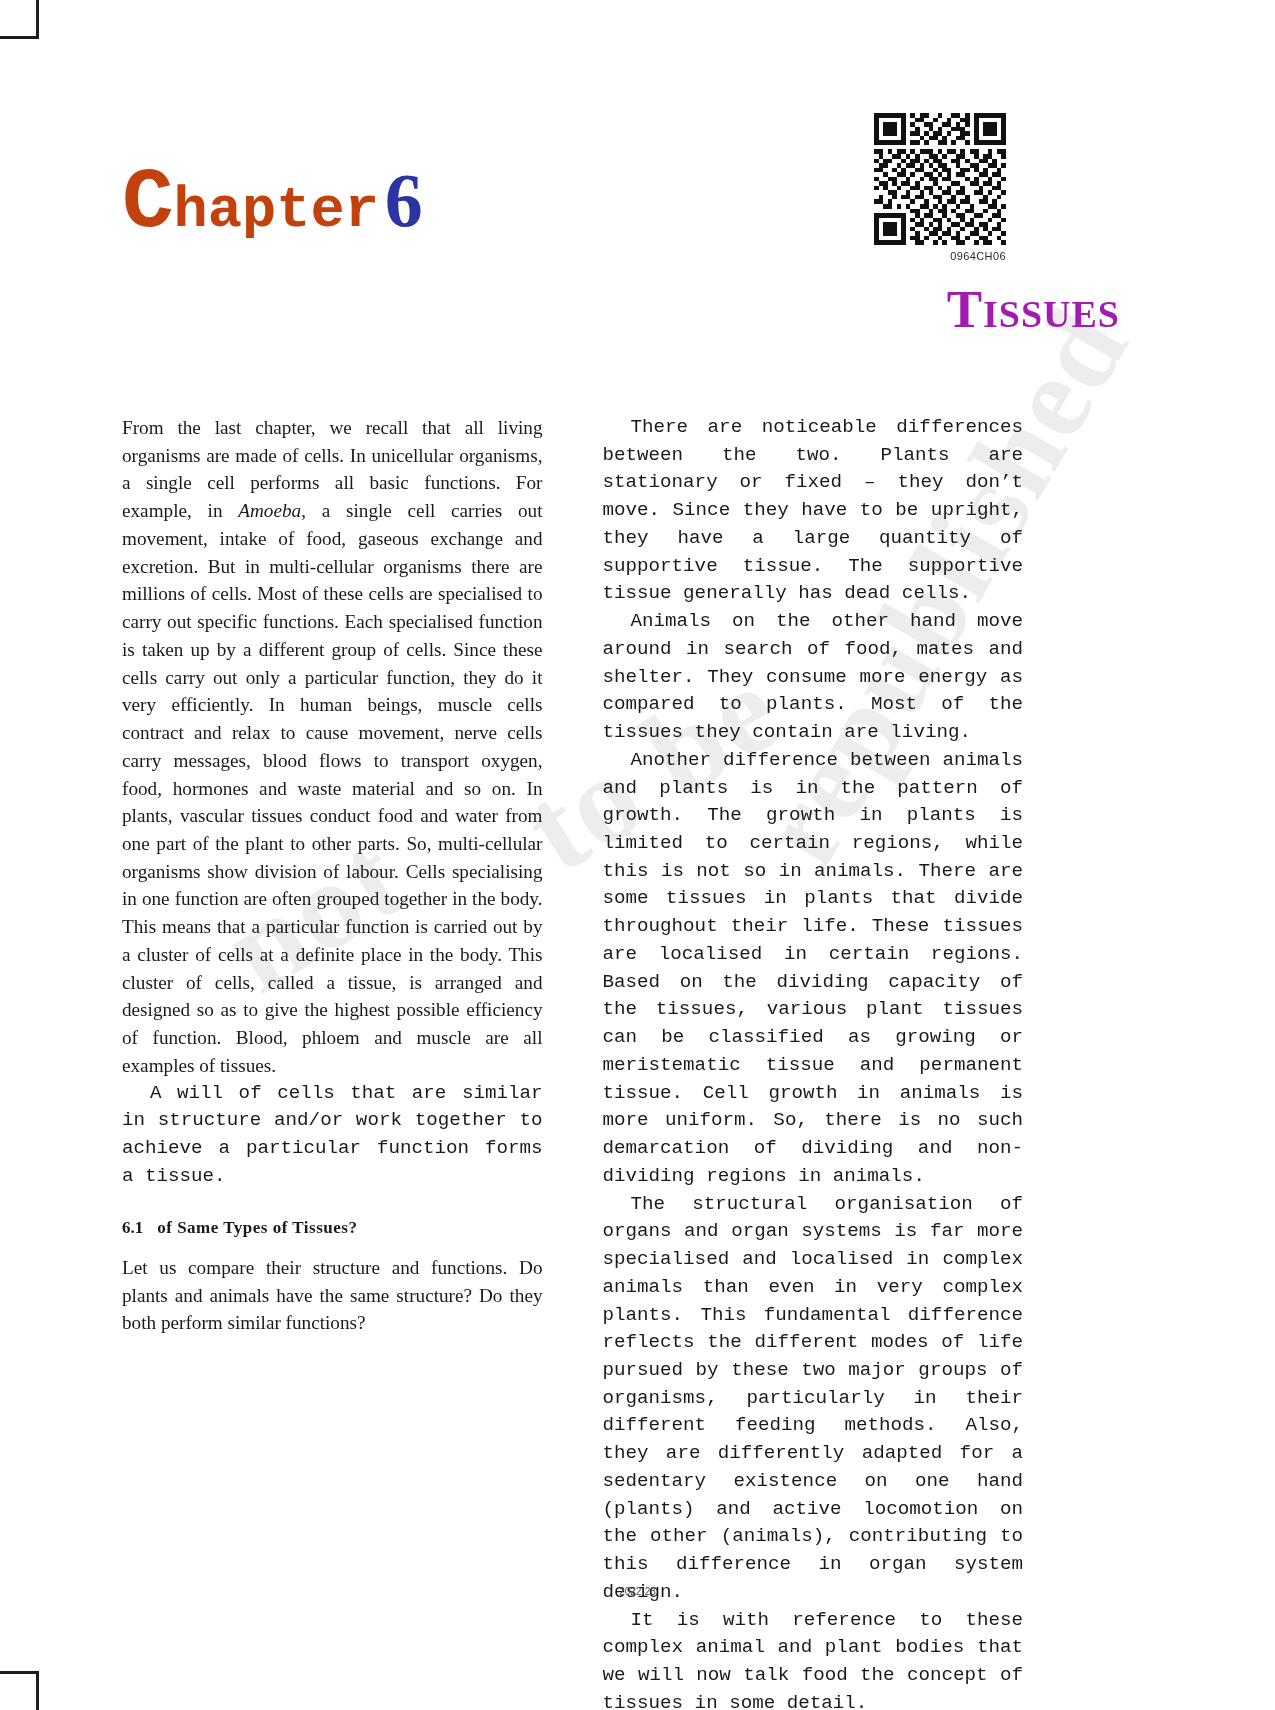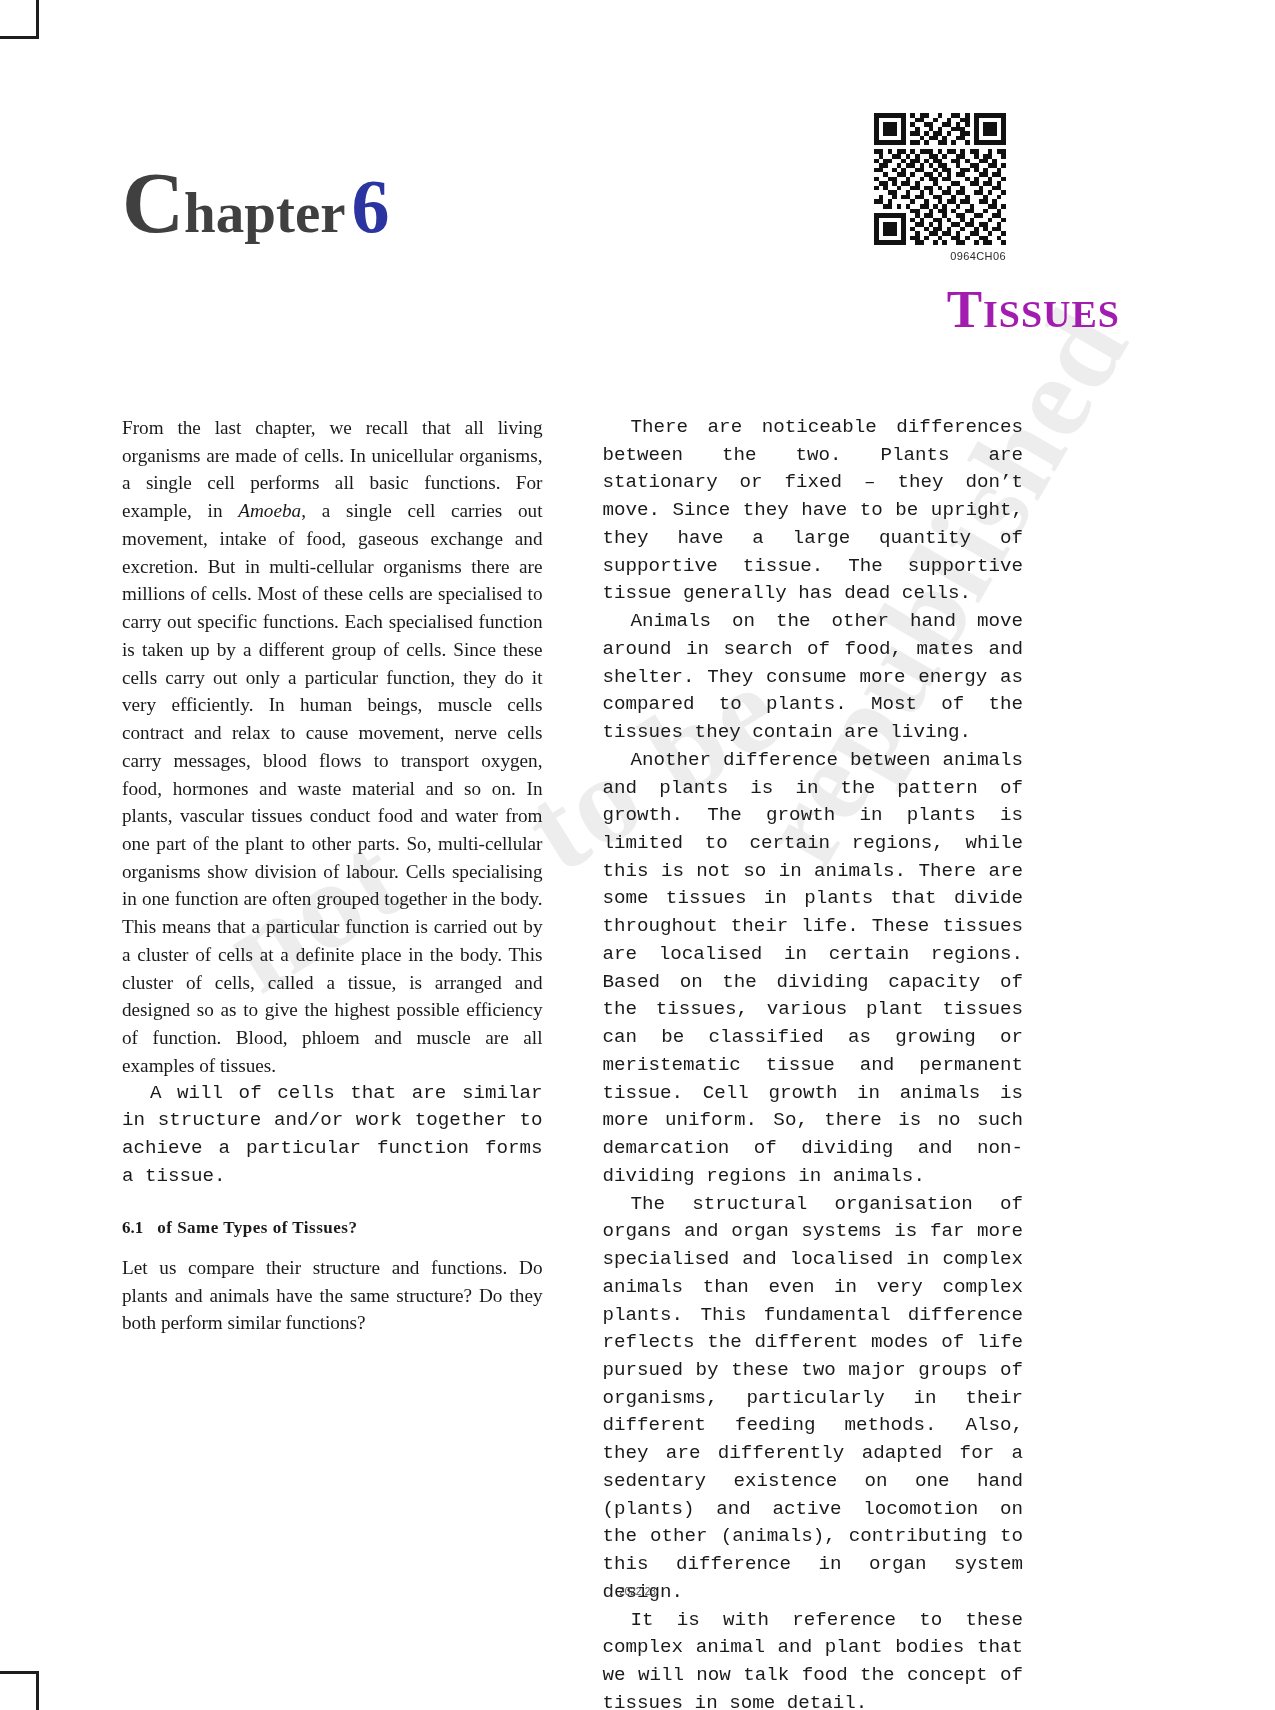--- a/index.html
+++ b/index.html
@@ -68,23 +68,23 @@
 
   
   .chapter-head {
     position: absolute;
     left: 122px;
     top: 160px;
     z-index: 2;
     white-space: nowrap;
   }
   .chapter-word {
-    font-family: Liberation Serif, serif;
+    font-family: Liberation Mono, monospace;
     font-weight: 700;
-    color: #404040;
+    color: #c2410c;
     font-size: 57px;
     letter-spacing: 0px;
     line-height: 1;
   }
   .chapter-word .drop {
     font-size: 86px;
     line-height: 1;
   }
   .chapter-num {
     font-family: "Liberation Serif", serif;

